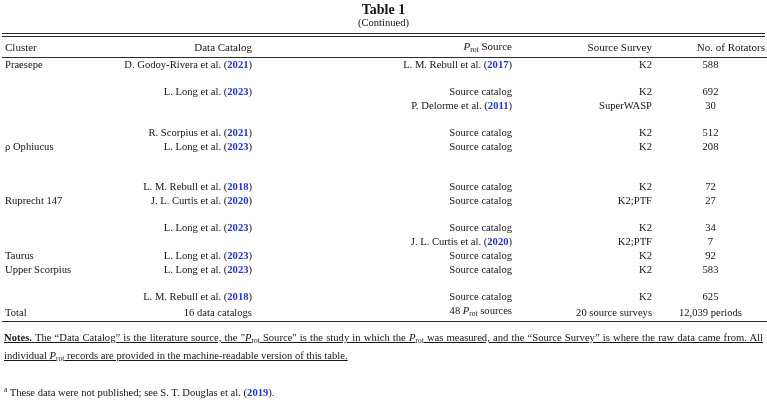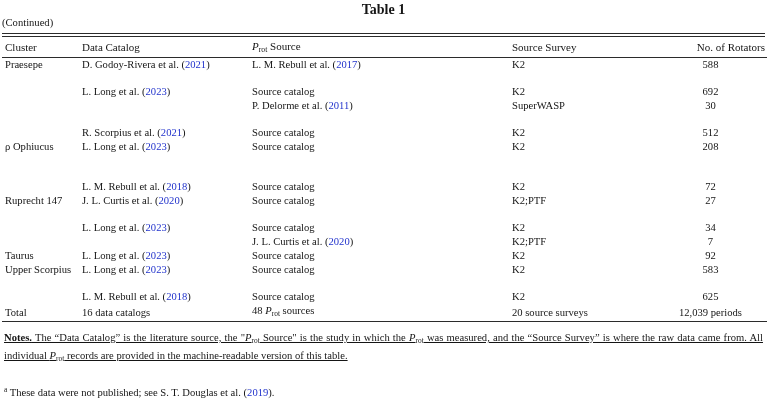--- a/index.html
+++ b/index.html
@@ -5,40 +5,40 @@
   html, body { margin: 0; padding: 0; background: #ffffff; }
   body {
     width: 767px; height: 402px; overflow: hidden;
     font-family: "Liberation Serif", "DejaVu Serif", serif;
     color: #151515;
     font-size: 10.6px;
     position: relative;
   }
   .page { padding: 3px 2px 0 2px; }
   .title { text-align: center; font-weight: bold; font-size: 14px; line-height: 13px; }
-  .subtitle { font-size: 10.6px; line-height: 13px; margin-bottom: 4px; }
+  .subtitle { text-align: center; font-size: 10.6px; line-height: 13px; margin-bottom: 4px; }
   .double-rule { height: 2px; border-top: 1.2px solid #2b2b2b; border-bottom: 1.2px solid #2b2b2b; }
   table { width: 767px; border-collapse: collapse; table-layout: fixed; border-bottom: 1px solid #2b2b2b; }
   col.c0 { width: 80px; } col.c1 { width: 170px; } col.c2 { width: 260px; } col.c3 { width: 140px; } col.c4 { width: 117px; }
   thead th {
     font-weight: normal; font-size: 11px; height: 20px; padding: 0;
     border-bottom: 1px solid #2b2b2b; vertical-align: middle; white-space: nowrap;
   }
   th.c0, td.c0 { text-align: left; padding-left: 3px; }
-  th.c1, td.c1, th.c2, td.c2, th.c3, td.c3 { text-align: left; }
+  th.c1, td.c1, th.c2, td.c2, th.c3, td.c3 { text-align: right; }
   th.c4 { text-align: right; padding-right: 4px; }
   td.c4 { text-align: center; }
   tbody td { padding: 0; height: 14px; line-height: 14px; white-space: nowrap; vertical-align: middle; }
   tr.spacer td { height: 13px; }
   tr.spacer.tall td { height: 26px; }
   .i { font-style: italic; }
   .b { font-weight: bold; }
   .sub { font-size: 70%; vertical-align: -2px; }
   .sup { font-size: 70%; vertical-align: 4px; }
-  .link { color: var(--link, #2233cc); }
+  .link { color: var(--link, #2233cc); font-weight: bold; }
   .notes { margin-top: 8px; padding: 0 2px; text-align: justify; line-height: 15px; text-decoration: underline; }
   .footnote { margin-top: 16px; padding: 0 2px; line-height: 15px; }
   .availability { margin-top: 9px; padding: 0 2px; line-height: 15px; }
 </style>
 </head>
 <body>
 
 <div class="page">
   <div class="title">Table 1</div>
   <div class="subtitle">(Continued)</div>

